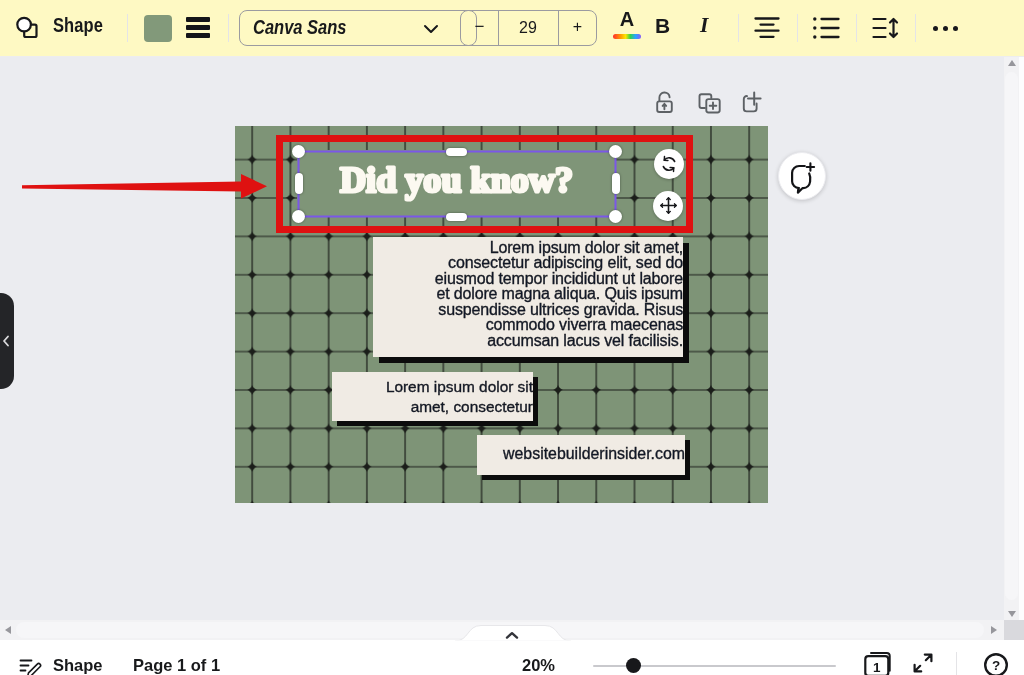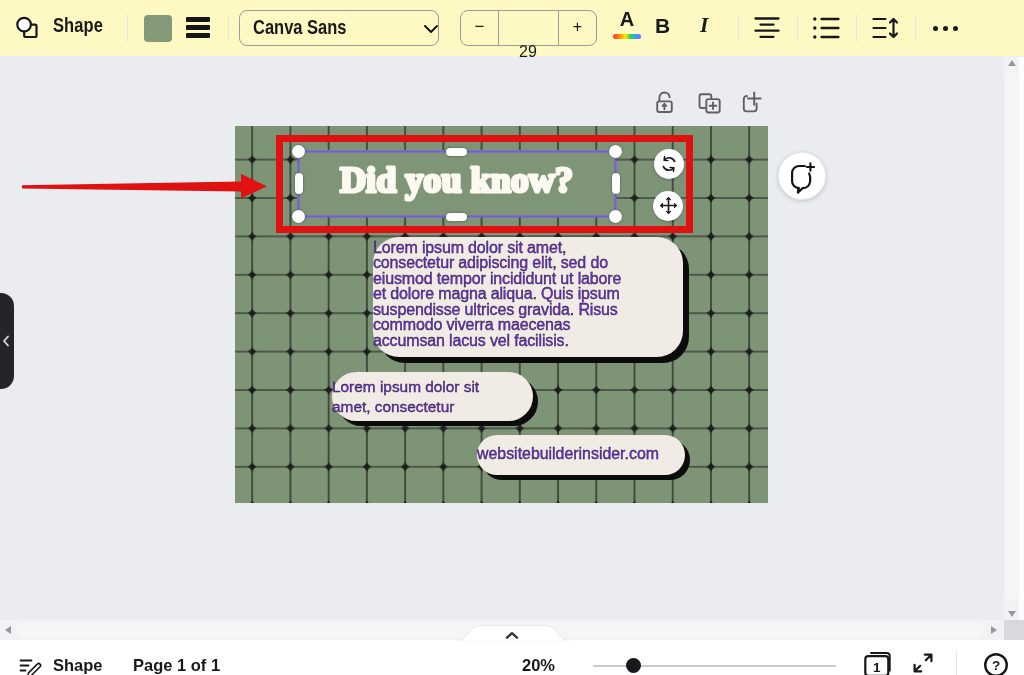--- a/index.html
+++ b/index.html
@@ -18,21 +18,21 @@
   #vthumb { position:absolute; left:1005px; top:72px; width:13px; height:528px; background:#f6f6f8; border-radius:7px; }
   #htrack { position:absolute; left:0; top:620px; width:1004px; height:20px; background:#f2f2f4; }
   #hthumb { position:absolute; left:16px; top:622px; width:968px; height:16px; background:#f6f6f8; border-radius:8px; }
   #corner { position:absolute; left:1004px; top:620px; width:20px; height:20px; background:#d9d9dd; }
   #rwhite { position:absolute; left:1019px; top:57px; width:5px; height:563px; background:#fdfdfe; }
   .sarrow { position:absolute; width:0; height:0; }
   
   #botbar { position:absolute; left:0; top:640px; width:1024px; height:35px; background:#fff; z-index:4; }
   
   #design { position:absolute; left:235px; top:126px; width:533px; height:377px; }
-  .cream { position:absolute; background:#f0ebe4; box-shadow:6px 6px 0 #0c0c0c; color:#6d28d9; text-align:left;border-radius:26px; -webkit-text-stroke:0.35px #1c1c1c; }
+  .cream { position:absolute; background:#f0ebe4; box-shadow:6px 6px 0 #0c0c0c; color:#0f172a; text-align:right; -webkit-text-stroke:0.35px #1c1c1c; }
   
   .hc { position:absolute; width:13px; height:13px; border-radius:50%; background:#fff; box-shadow:0 0 2.5px rgba(0,0,0,.45); }
   .hp { position:absolute; background:#fff; border-radius:5px; box-shadow:0 0 2.5px rgba(0,0,0,.45); }
   
   .cbtn { position:absolute; background:#fff; border-radius:50%; box-shadow:0 1px 3px rgba(0,0,0,.25); display:flex; align-items:center; justify-content:center; }
 </style>
 </head>
 <body>
 <div id="app">
 
@@ -183,31 +183,31 @@
     </svg>
     <div class="abs tbtxt" style="left:53px;top:16px;font-size:16.5px;letter-spacing:.1px;transform:scaleY(1.25);transform-origin:center;">Shape</div>
     <div class="vsep" style="left:127px;"></div>
     <div class="abs" style="left:144px;top:15px;width:28px;height:27px;border-radius:4px;background:#82997a;"></div>
     <div class="abs" style="left:186px;top:17px;width:24px;height:22px;">
       <div style="height:4.8px;background:#141519;border-radius:1px;margin-bottom:3.4px;"></div>
       <div style="height:4.8px;background:#141519;border-radius:1px;margin-bottom:3.4px;"></div>
       <div style="height:4.8px;background:#141519;border-radius:1px;"></div>
     </div>
     <div class="vsep" style="left:228px;"></div>
-    <div class="abs" style="left:239px;top:10px;width:200px;height:36px;border:1px solid #9b9ba0;border-radius:8px;">
+    <div class="abs" style="left:239px;top:10px;width:238px;height:36px;border:1px solid #9b9ba0;border-radius:8px;font-style:italic;">
       <div class="abs tbtxt" style="left:13px;top:7px;font-size:16.5px;transform:scaleY(1.22);transform-origin:left center;">Canva Sans</div>
       <svg class="abs" style="left:183px;top:13px;" width="16" height="10" viewBox="0 0 16 10" fill="none" stroke="#17181b" stroke-width="2" stroke-linecap="round" stroke-linejoin="round">
           <path d="M2 2 L8 8 L14 2"></path>
         </svg>
     </div>
     <div class="abs" style="left:460px;top:10px;width:137px;height:36px;border:1px solid #9b9ba0;border-radius:8px;">
       <div class="abs" style="left:36.5px;top:0;width:1px;height:34px;background:#9b9ba0;"></div>
       <div class="abs" style="left:97px;top:0;width:1px;height:34px;background:#9b9ba0;"></div>
       <div class="abs tbtxt" style="left:0;top:6px;width:37px;text-align:center;font-size:17px;font-weight:400;">−</div>
-      <div class="abs tbtxt" style="left:37px;top:8px;width:60px;text-align:center;font-size:16px;font-weight:500;margin-top:24px;">29</div>
+      <div class="abs tbtxt" style="left:37px;top:8px;width:60px;text-align:center;font-size:16px;font-weight:500;">29</div>
       <div class="abs tbtxt" style="left:97px;top:7px;width:39px;text-align:center;font-size:16px;font-weight:400;">+</div>
     </div>
     <div class="abs tbtxt" style="left:610px;top:8px;width:34px;text-align:center;font-size:20px;">A</div>
     <div class="abs" style="left:613px;top:33.5px;width:28px;height:5.5px;border-radius:3px;background:linear-gradient(90deg,#ff2d2d,#ff9d00 28%,#ffe600 45%,#2fd14d 62%,#27a5ff 80%,#8b5cf6);"></div>
     <div class="abs tbtxt" style="left:655px;top:14px;font-size:21px;">B</div>
     <div class="abs tbtxt" style="left:700px;top:13px;font-size:21.5px;font-family:'Liberation Serif',serif;font-style:italic;font-weight:700;">I</div>
     <div class="vsep" style="left:738px;"></div>
     <svg class="abs" style="left:754px;top:17px;" width="26" height="22" viewBox="0 0 26 22" fill="none" stroke="#17181b" stroke-width="2.3" stroke-linecap="round">
       <path d="M1.5 1.5 h23 M6.5 7.6 h13 M1.5 13.7 h23 M6.5 19.8 h13"></path>
     </svg>

